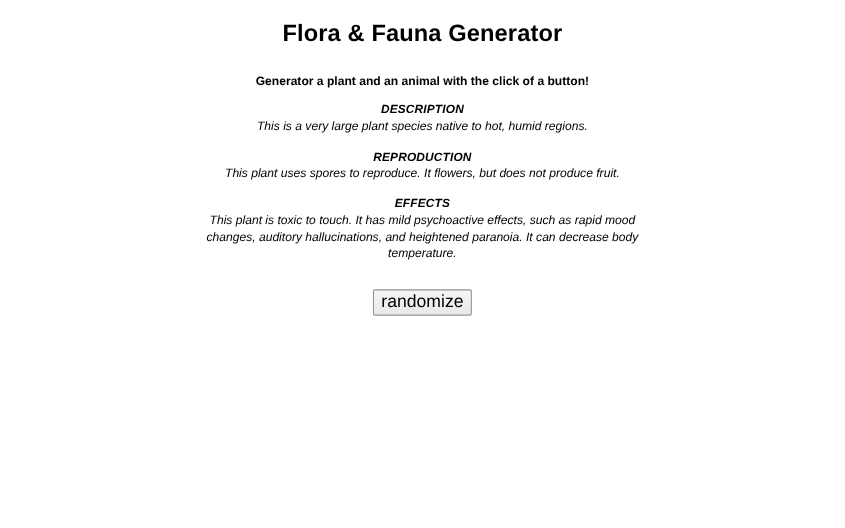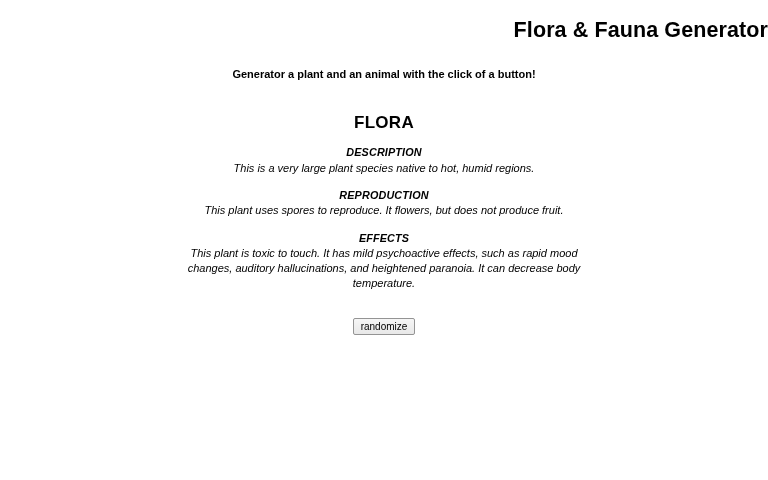--- a/index.html
+++ b/index.html
@@ -20,21 +20,20 @@
     box-sizing: border-box;
     padding-top: 18px;
     text-align: center;
   }
   .app-title {
     font-size: 21.5px;
     font-weight: bold;
     line-height: 1.15;
     margin: 0;
     letter-spacing: 0.1px;
-    text-align: right;
   }
   .app-subtitle {
     font-size: 11px;
     font-weight: bold;
     margin: 0;
     padding-top: 25px;
     line-height: 1.2;
   }
   .section {
     width: 400px;
@@ -70,21 +69,21 @@
   }
   .fauna-body {
     min-height: 1px;
   }
   .button-row {
     padding-top: 24px;
     text-align: center;
   }
   .randomize-button {
     font-family: "Liberation Sans", sans-serif;
-    font-size: 10px;
+    font-size: 16px;
     line-height: normal;
     color: #000000;
     background-color: #efefef;
     background-image: linear-gradient(#f6f6f6, #e8e8e8);
     border: 1px solid #949494;
     border-radius: 2px;
     padding: 2px 7px;
     cursor: pointer;
   }
 </style>
@@ -92,21 +91,20 @@
 <body>
 
 <div class="page">
 
   <h1 class="app-title">Flora &amp; Fauna Generator</h1>
 
   <p class="app-subtitle">Generator a plant and an animal with the click of a button!</p>
 
   <section class="section">
 
-    <h2 class="section-title">FLORA</h2>
 
     <div class="field">
       <span class="field-label">DESCRIPTION</span>
       <span class="field-text">This is a very large plant species native to hot, humid regions.</span>
     </div>
 
     <div class="field">
       <span class="field-label">REPRODUCTION</span>
       <span class="field-text">This plant uses spores to reproduce. It flowers, but does not produce fruit.</span>
     </div>

